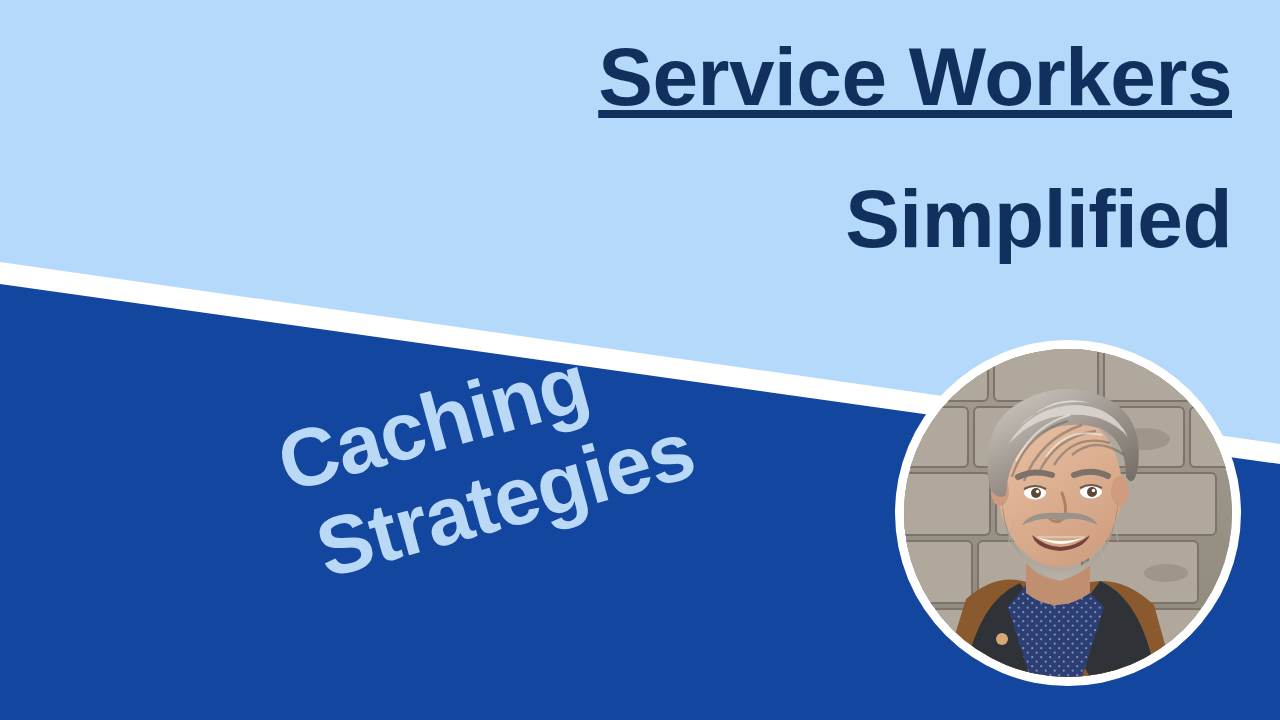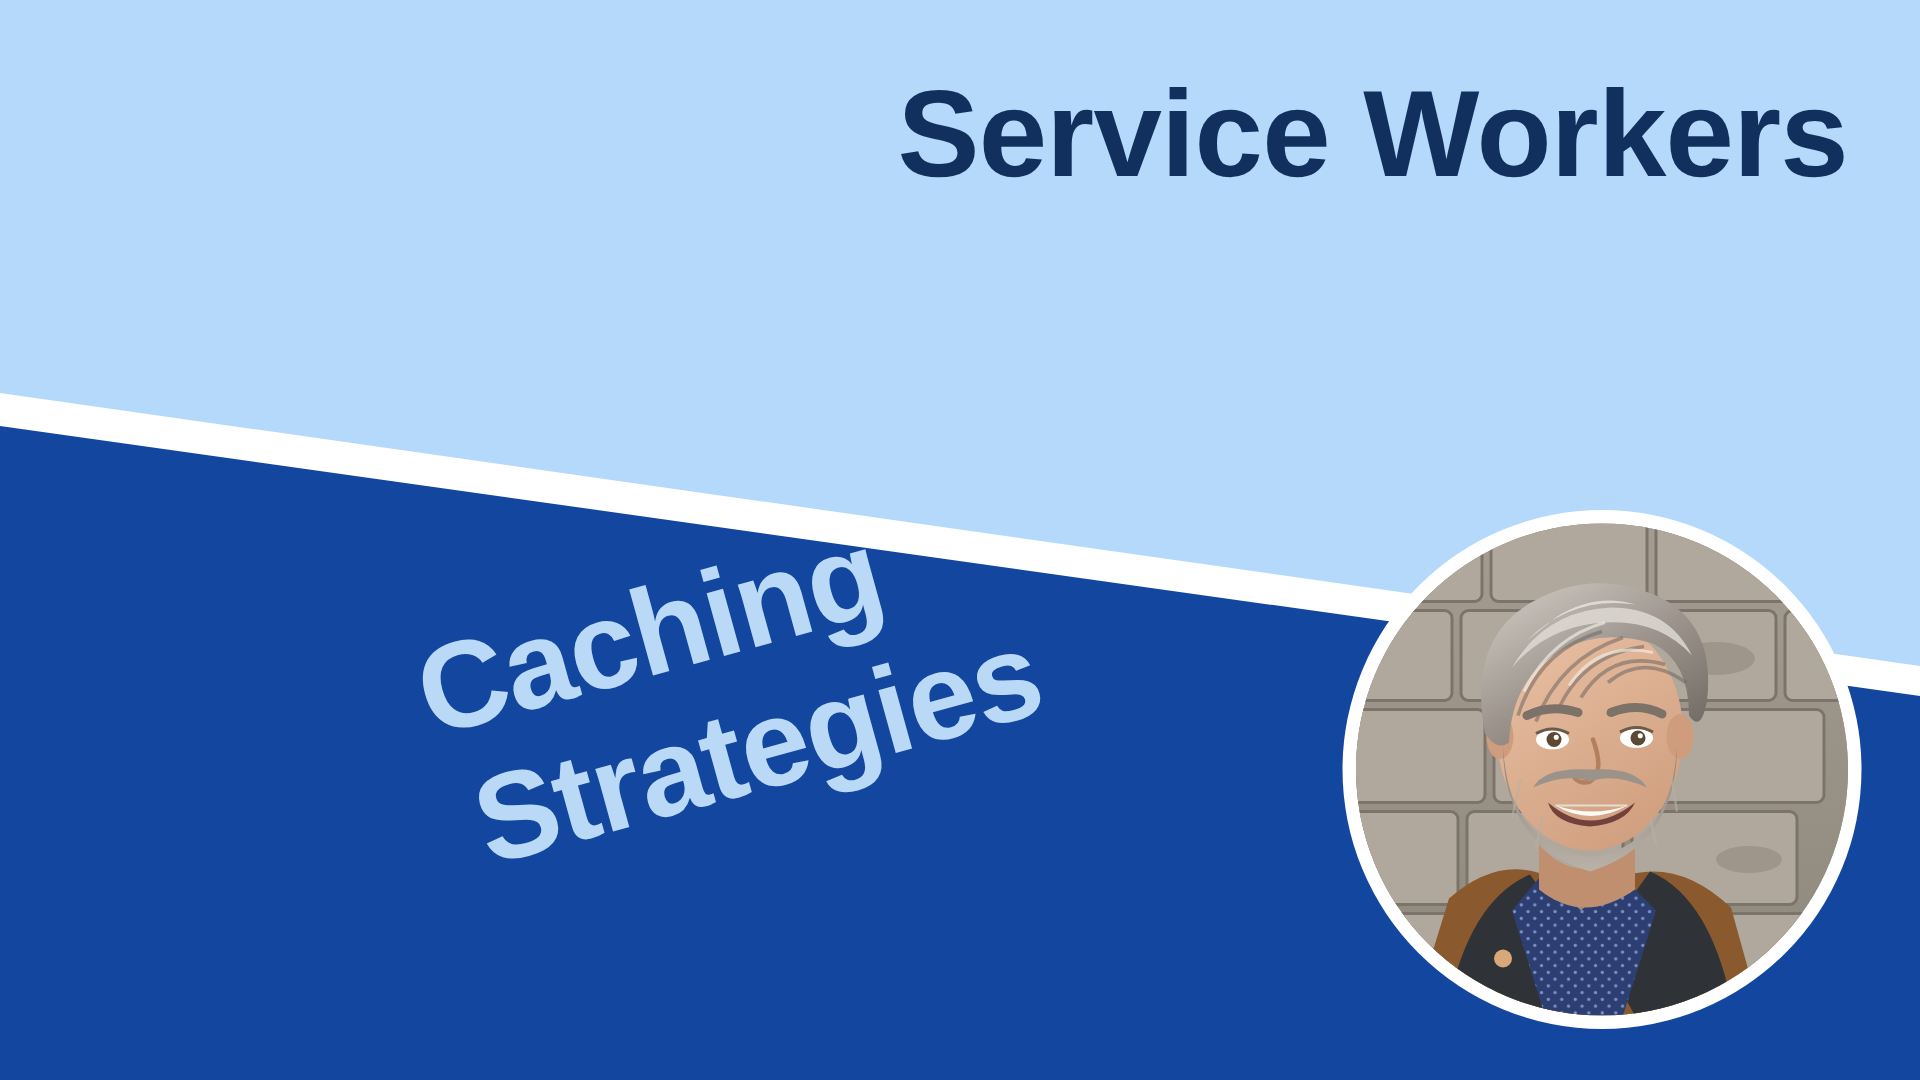--- a/index.html
+++ b/index.html
@@ -45,21 +45,21 @@
     position:absolute;
     z-index:6;
     right:48px;
     text-align:right;
     color:#11305e;
     font-weight:bold;
     letter-spacing:-0.5px;
     line-height:1;
     white-space:nowrap;
   }
-  .headline-l1 { top:49px;  font-size:82px; }
+  .headline-l1 { top:36px;  font-size:82px;text-decoration:underline; }
   .headline-l2 { top:178px; font-size:82px; }
 
   
   .subtitle {
     position:absolute;
     z-index:7;
     left:268px;
     top:420px;
     width:520px;
     color:#b9d9f7;
@@ -96,20 +96,21 @@
 </head>
 <body>
 
 <div id="card">
 
   <div class="band band-top"></div>
   <div class="band band-white"></div>
   <div class="band band-bottom"></div>
 
   <div class="headline headline-l1">Service Workers</div>
+  <div class="headline headline-l2">Simplified</div>
 
   <div class="subtitle">
     <div>Caching</div>
     <div class="subtitle-l2">Strategies</div>
   </div>
 
   <div class="avatar-wrap">
     <div class="avatar">
       <svg viewBox="0 0 328 328" preserveAspectRatio="xMidYMid slice">
         <defs>

